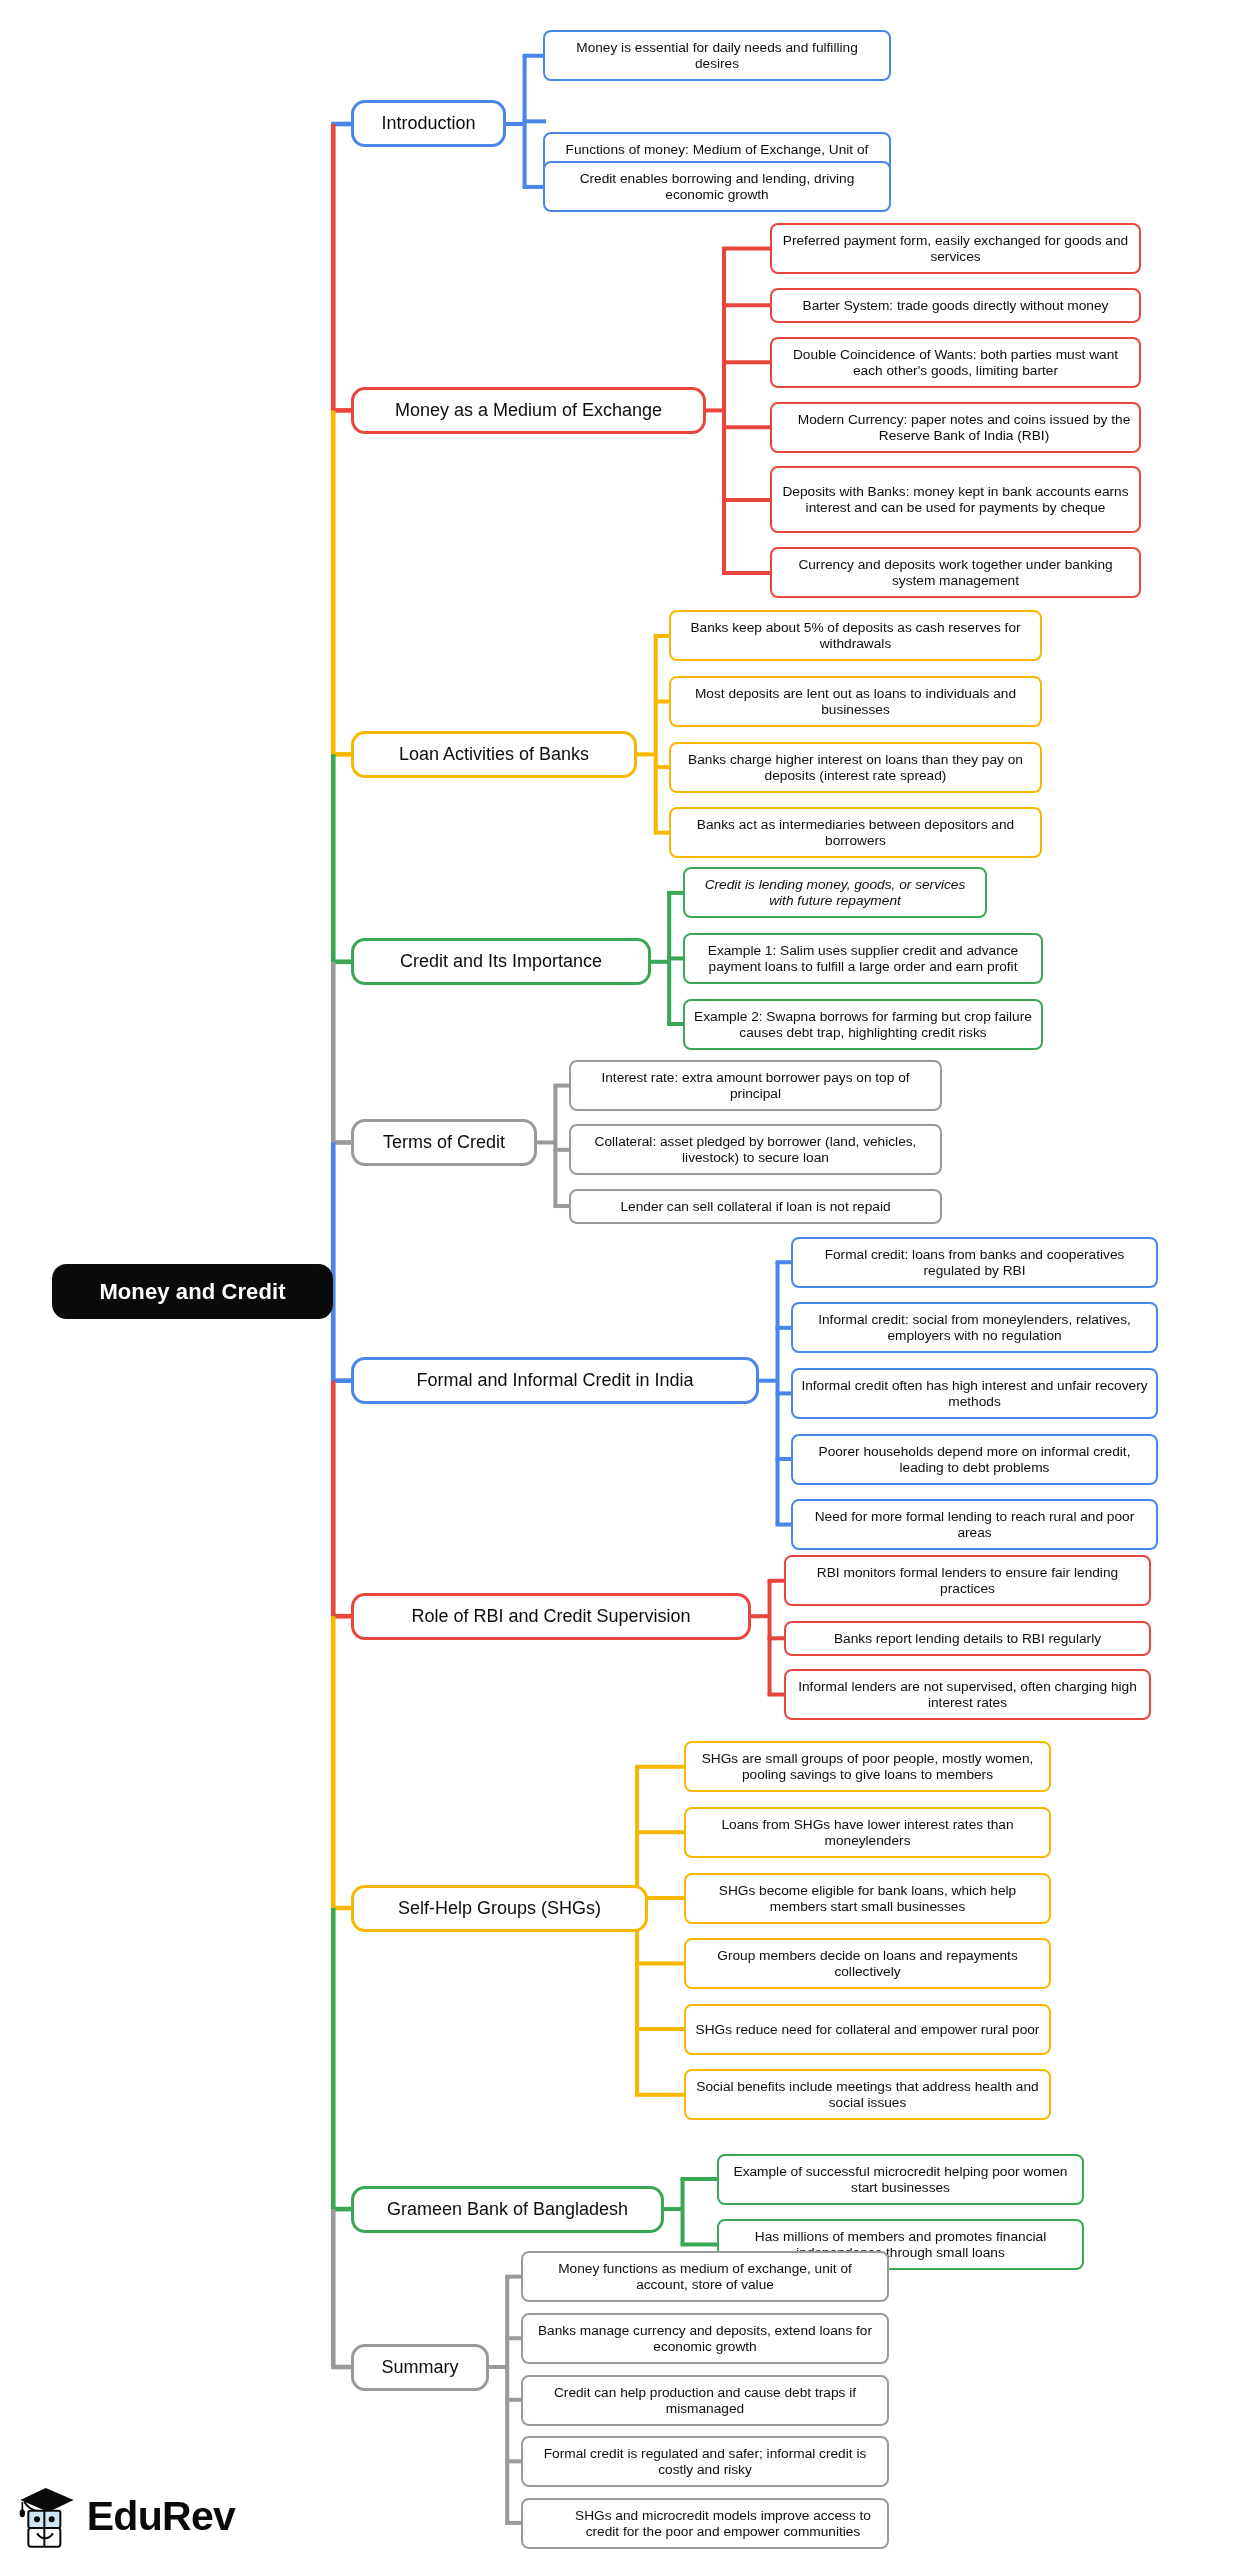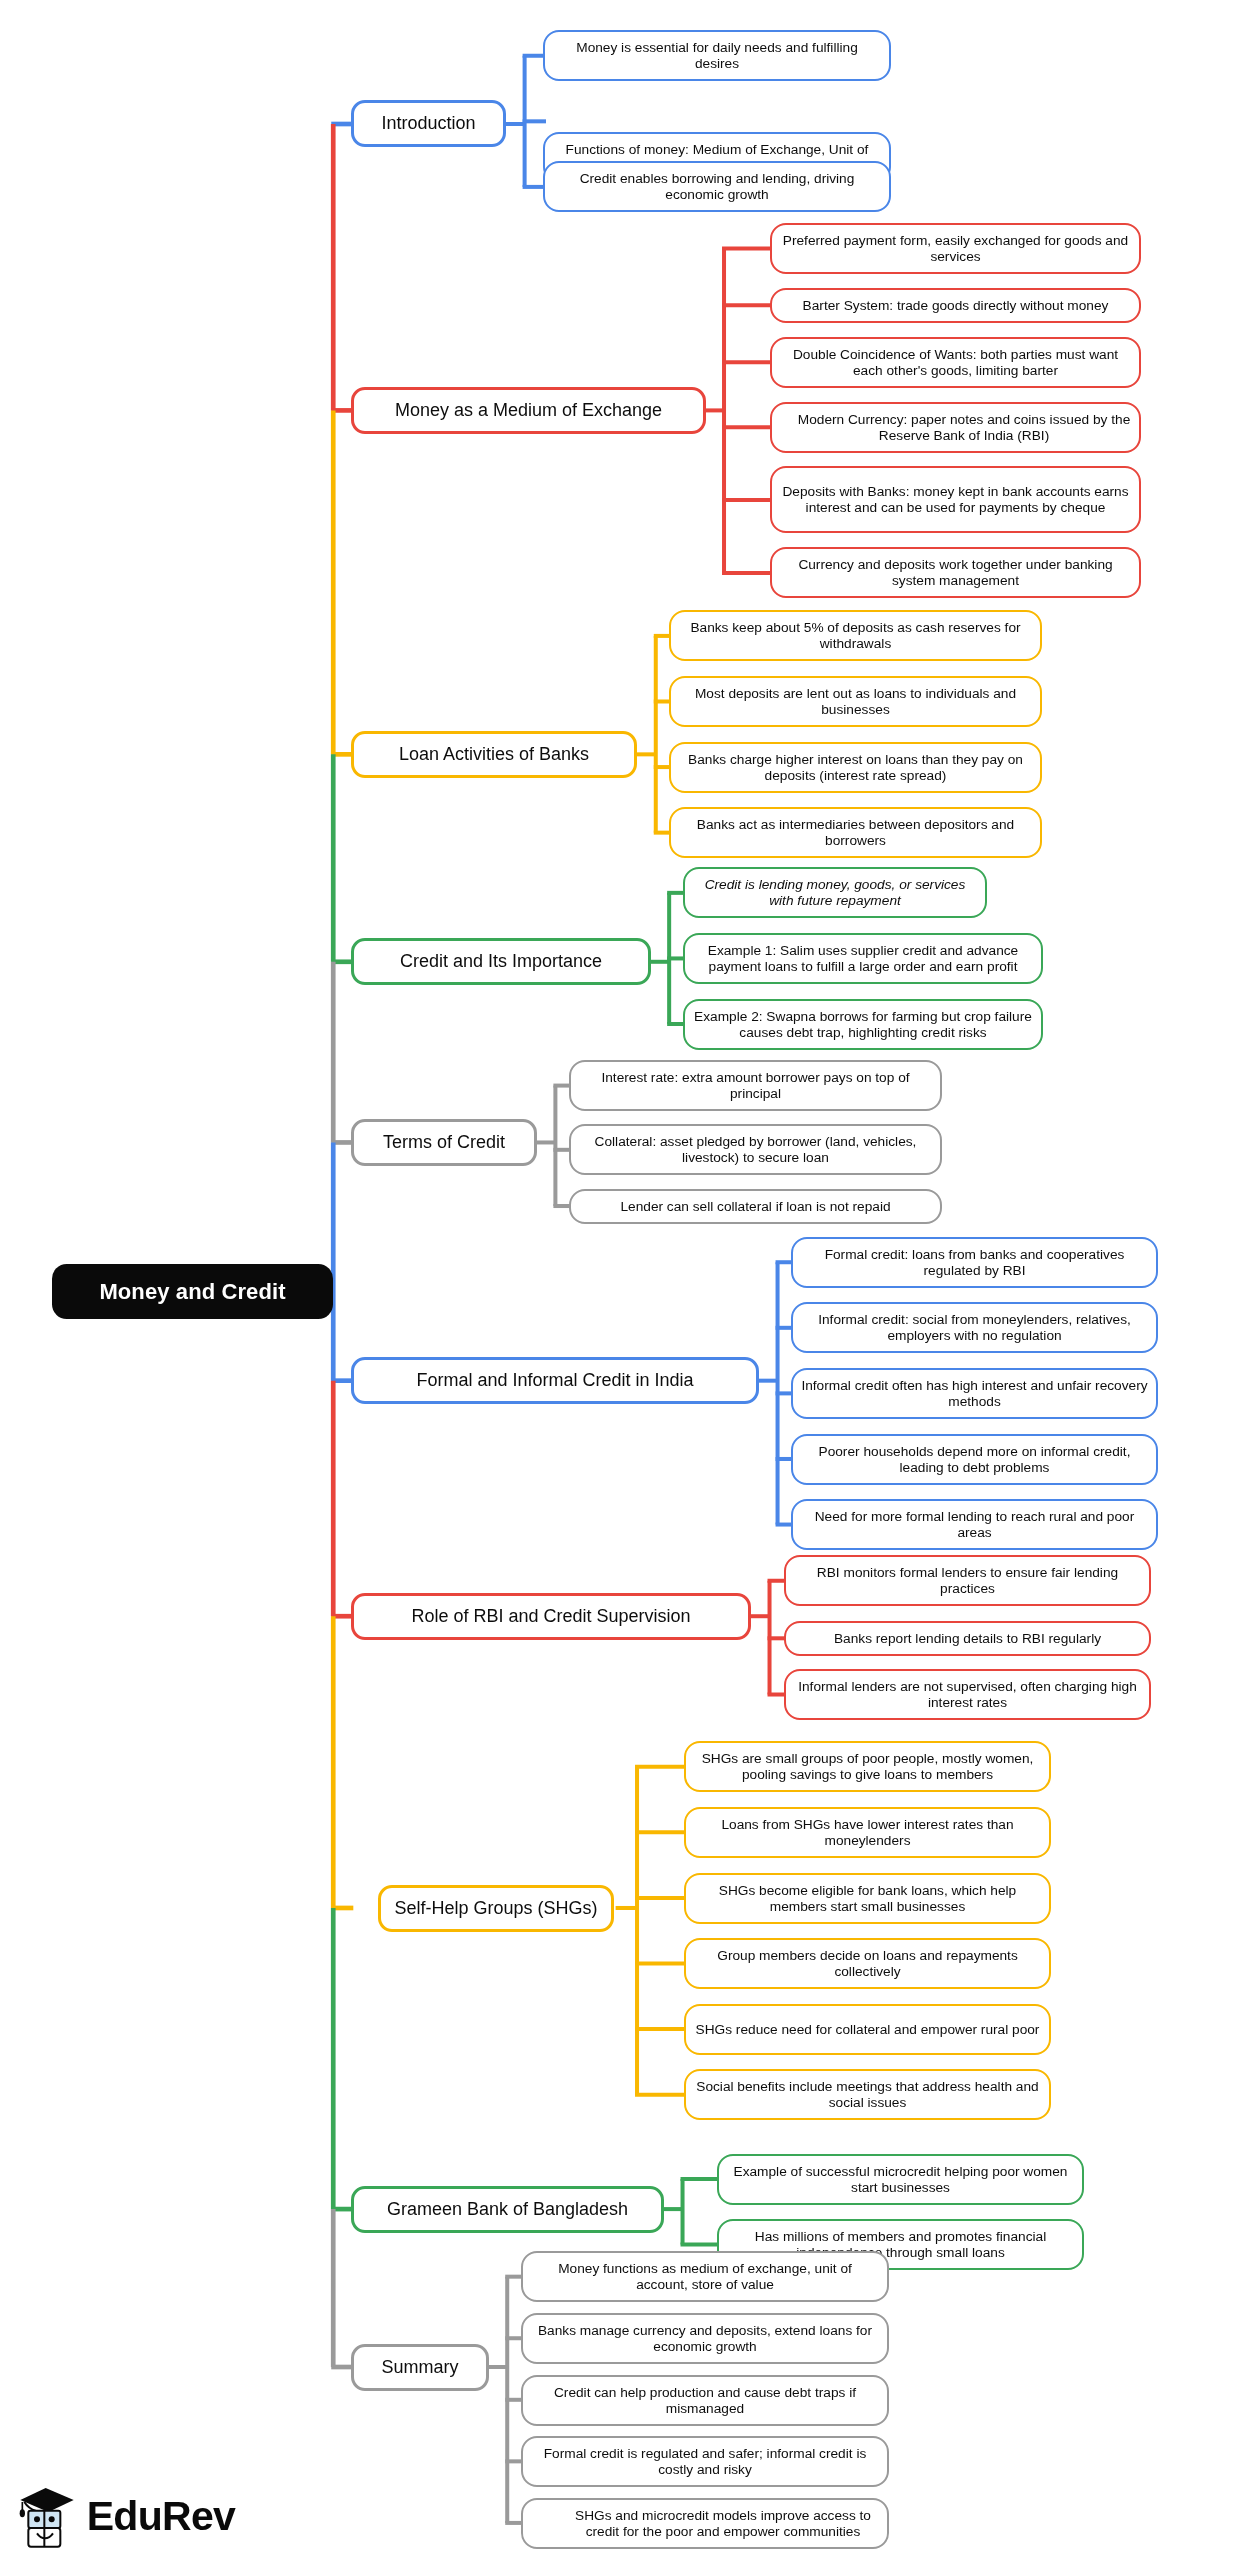--- a/index.html
+++ b/index.html
@@ -45,21 +45,21 @@
     letter-spacing: 0.1px;
   }
   .branch {
     border-width: 3.3px;
     border-radius: 14px;
     font-size: 18px;
     padding: 0 8px;
   }
   .leaf {
     border-width: 2.7px;
-    border-radius: 16px;
+    border-radius: 8px;
     font-size: 13.7px;
     padding: 2.7px 8px;
   }
   .leaf-inner, .branch-inner, .root-inner {
     display: block;
     width: 100%;
   }
   .logo {
     position: absolute;
     left: 14.7px;
@@ -262,21 +262,21 @@
     </div>
     <div class="node leaf" style="left: 784px; top: 1555px; width: 367px; height: 51px; border-color: rgb(232, 69, 60);">
       <span class="leaf-inner">RBI monitors formal lenders to ensure fair lending practices</span>
     </div>
     <div class="node leaf" style="left: 784px; top: 1621px; width: 367px; height: 35px; border-color: rgb(232, 69, 60);">
       <span class="leaf-inner">Banks report lending details to RBI regularly</span>
     </div>
     <div class="node leaf" style="left: 784px; top: 1669px; width: 367px; height: 51px; border-color: rgb(232, 69, 60);">
       <span class="leaf-inner">Informal lenders are not supervised, often charging high interest rates</span>
     </div>
-    <div class="node branch" style="left: 351px; top: 1885px; width: 236px; height: 47px; border-color: rgb(249, 183, 0); margin-left: 27px;">
+    <div class="node branch" style="left: 351px; top: 1885px; width: 297px; height: 47px; border-color: rgb(249, 183, 0);">
       <span class="branch-inner">Self-Help Groups (SHGs)</span>
     </div>
     <div class="node leaf" style="left: 684px; top: 1741px; width: 367px; height: 51px; border-color: rgb(249, 183, 0);">
       <span class="leaf-inner">SHGs are small groups of poor people, mostly women, pooling savings to give loans to members</span>
     </div>
     <div class="node leaf" style="left: 684px; top: 1807px; width: 367px; height: 51px; border-color: rgb(249, 183, 0);">
       <span class="leaf-inner">Loans from SHGs have lower interest rates than moneylenders</span>
     </div>
     <div class="node leaf" style="left: 684px; top: 1873px; width: 367px; height: 51px; border-color: rgb(249, 183, 0);">
       <span class="leaf-inner">SHGs become eligible for bank loans, which help members start small businesses</span>

